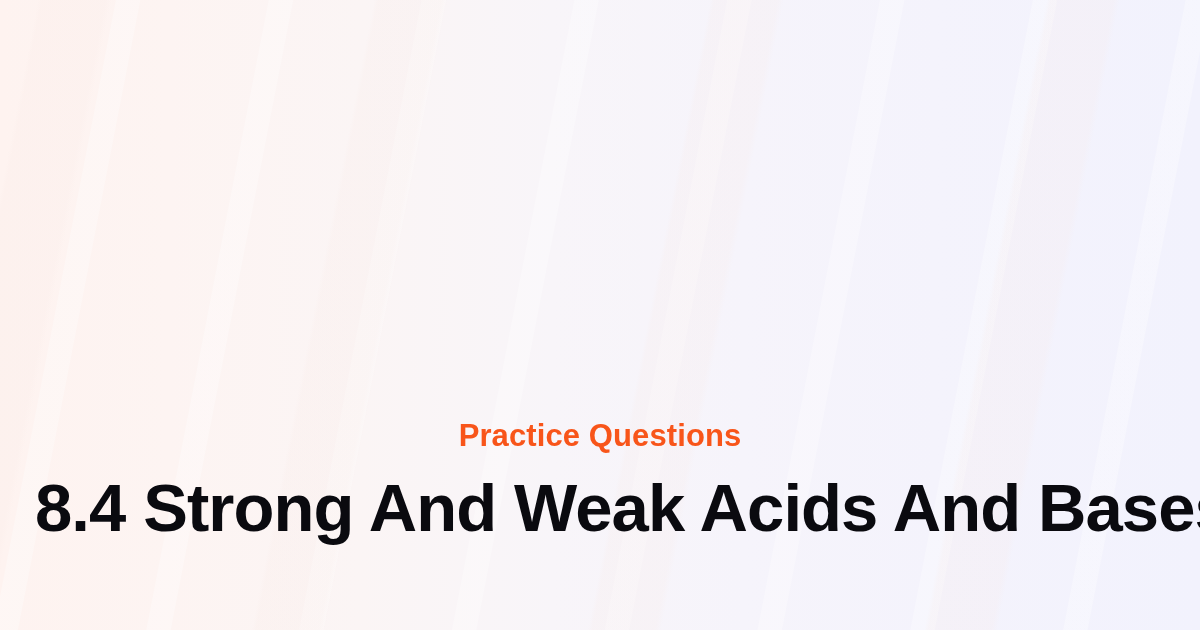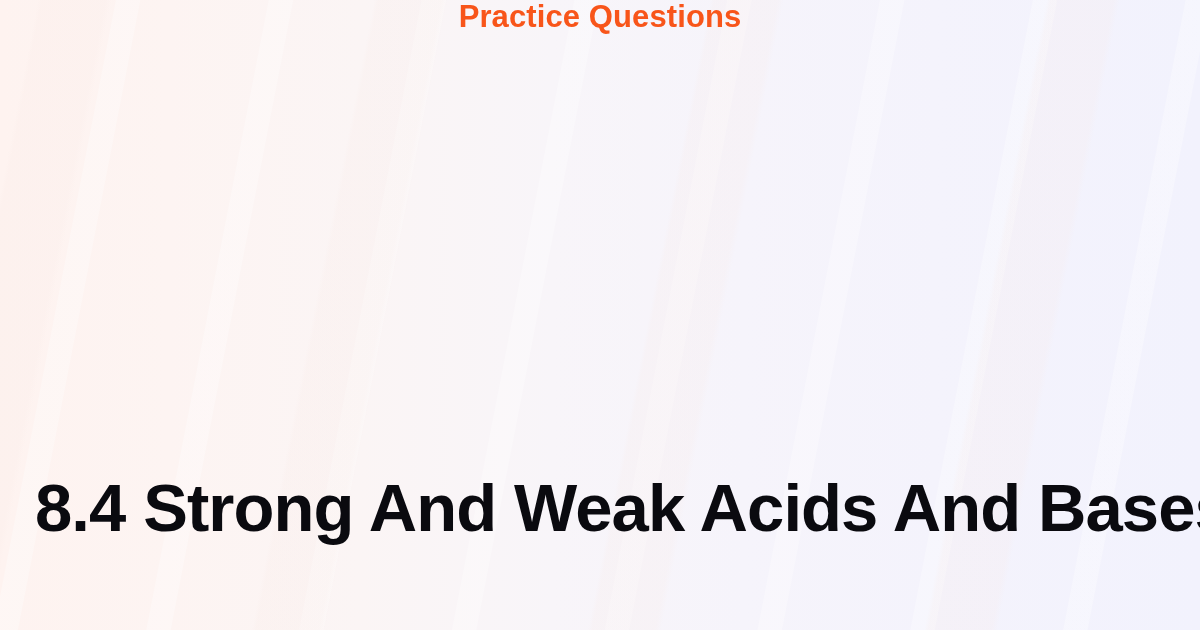--- a/index.html
+++ b/index.html
@@ -75,21 +75,21 @@
   
   .content {
     position: absolute;
     left: 0;
     right: 0;
     top: 0;
     height: 630px;
     display: flex;
     flex-direction: column;
     align-items: center;
-    justify-content: space-between;
+    justify-content: flex-end;
     padding: 0 36px 86px 36px;
     box-sizing: border-box;
     text-align: center;
   }
 
   .eyebrow {
     display: block;
     font-family: "Liberation Sans", "DejaVu Sans", sans-serif;
     font-size: 31px;
     font-weight: 700;

